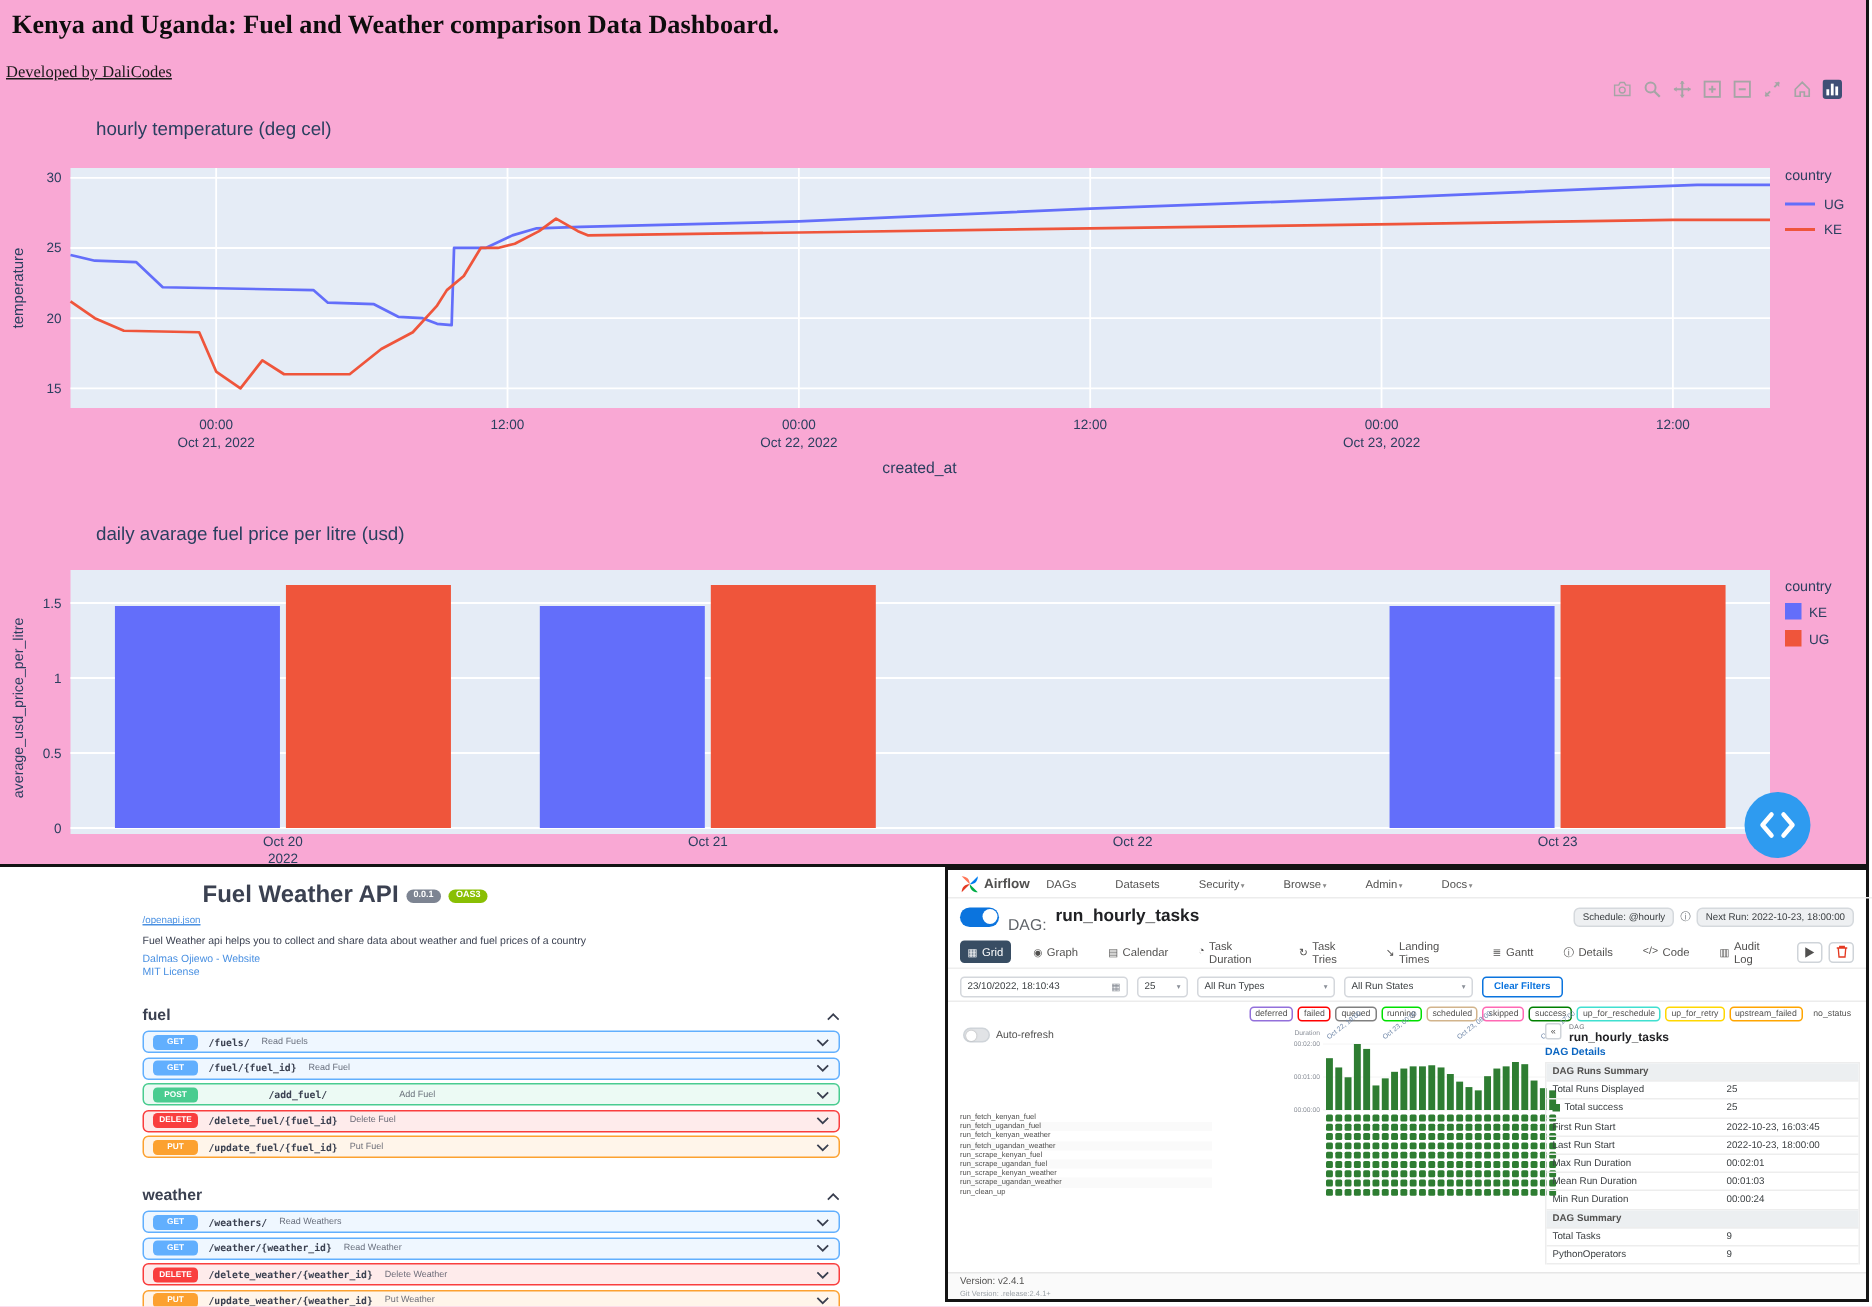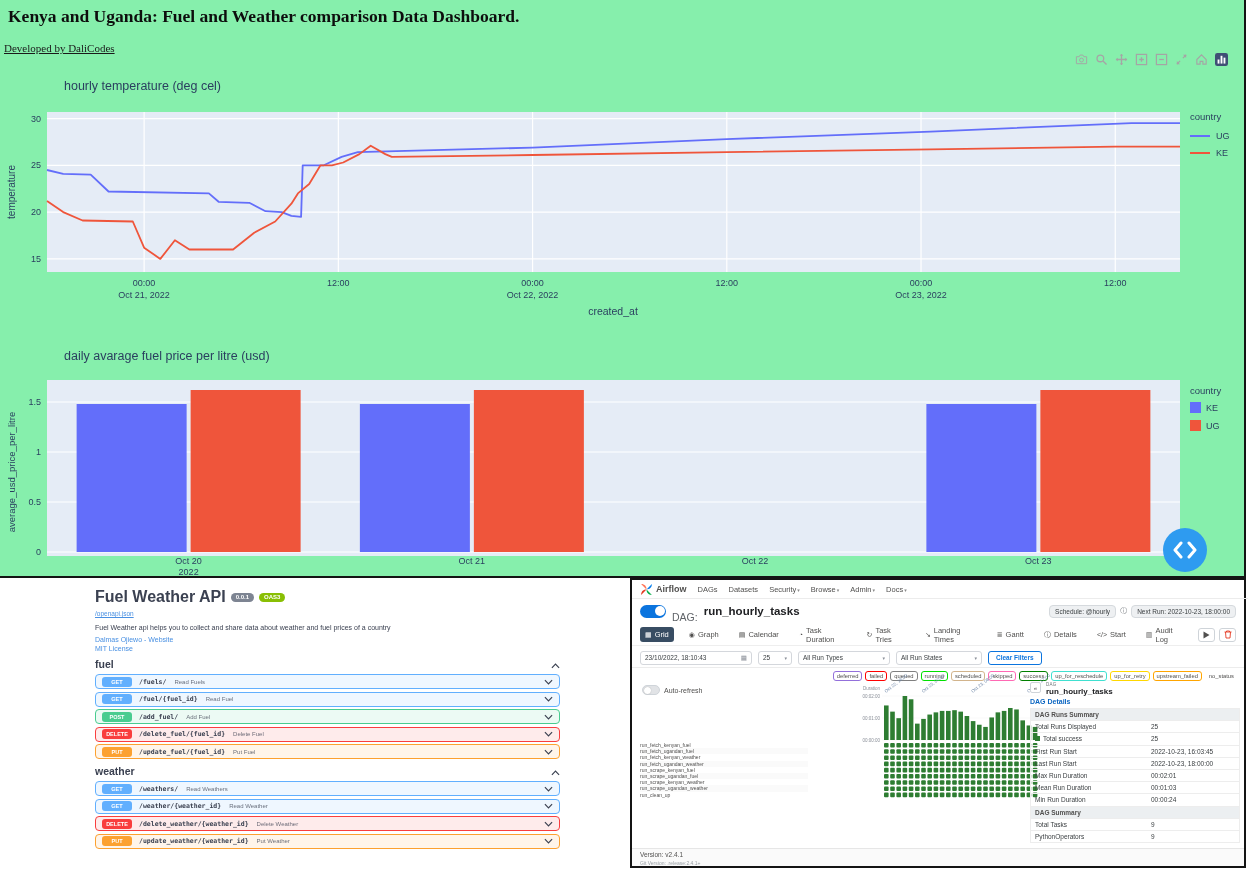--- a/index.html
+++ b/index.html
@@ -1,44 +1,44 @@
 <!DOCTYPE html>
 <html><head>
 <meta charset="utf-8">
 <style>
   * { margin:0; padding:0; box-sizing:border-box; }
   body { font-family:"Liberation Sans",sans-serif; background:#fff; }
   #page { position:relative; width:1248px; height:871px; background:#fff; overflow:hidden; }
 
   
-  #dashboard { position:absolute; left:0; top:0; width:1246px; height:578px; background:#86efac;
+  #dashboard { position:absolute; left:0; top:0; width:1246px; height:578px; background:#f9a8d4;
                border-right:2px solid #141414; border-bottom:2px solid #141414; }
   #dash-title { position:absolute; left:8px; top:6px; font:bold 17.5px "Liberation Serif",serif; color:#0d0d0d; }
   #dash-sub { position:absolute; left:4px; top:42px; font:11px "Liberation Serif",serif; color:#1a1a1a;text-decoration:underline; }
   #modebar { position:absolute; top:53px; right:16px; display:flex; gap:7px; align-items:center; color:#a5a5a5; }
   .mb-icon { width:13px; height:13px; display:inline-block; cursor:pointer; }
   .mb-icon svg { width:13px; height:13px; display:block; }
   #chart-temp { position:absolute; left:0; top:74px; }
   #chart-fuel { position:absolute; left:0; top:336px; }
   #fab { position:absolute; left:1163px; top:528px; width:44px; height:44px; border-radius:50%;
          background:#2e9bf0; border:none; display:flex; align-items:center; justify-content:center; cursor:pointer; }
 
   
   #swagger { position:absolute; left:95px; top:588px; width:465px; color:#3b4151; }
-  #sw-title-row { height:18px; display:flex; align-items:center; gap:5px; }
+  #sw-title-row { height:18px; display:flex; align-items:center; gap:5px;margin-left:40px; }
   #sw-title { font-size:16px; font-weight:bold; color:#3b4151; }
   .sw-badge { font-size:6px; font-weight:bold; color:#fff; border-radius:7px; padding:1.5px 5px; }
   #sw-version-badge { background:#7d8492; }
   #sw-oas-badge { background:#89bf04; }
   #sw-spec-link { margin-top:4px; font-size:6.5px; color:#4990e2; text-decoration:underline; cursor:pointer; width:fit-content; }
   #sw-desc { margin-top:7px; font-size:7px; color:#3b4151; }
   #sw-contact { margin-top:5px; font-size:7px; color:#4990e2; cursor:pointer; width:fit-content; }
   #sw-license { margin-top:2px; font-size:7px; color:#4990e2; cursor:pointer; width:fit-content; }
   #sw-sections { margin-top:4px; }
-  .sw-section { margin-top:5px; }
+  .sw-section { margin-top:18px; }
   .sw-head { height:14px; display:flex; align-items:center; justify-content:space-between; cursor:pointer; margin-bottom:3px; }
   .sw-name { font-size:10.5px; font-weight:bold; color:#3b4151; }
   .sw-row { height:15px; margin-bottom:2.5px; border:1px solid; border-radius:4px; display:flex; align-items:center; padding:0 6px; cursor:pointer; }
   .sw-method { min-width:30px; text-align:center; font-size:5.5px; font-weight:bold; color:#fff; border-radius:3px; padding:2px 3px; }
   .sw-path { margin-left:7px; font:bold 6.5px "DejaVu Sans Mono",monospace; color:#3b4151; }
   .sw-desc { margin-left:8px; font-size:6px; color:#3b4151; opacity:.75; }
   .sw-chev { margin-left:auto; display:flex; }
 
   
   #airflow { position:absolute; left:630px; top:578px; width:616px; height:290px; background:#fff;
@@ -276,21 +276,21 @@
           <div class="sw-row" style="border-color: rgb(97, 175, 254); background: rgba(97, 175, 254, 0.1);">
             <span class="sw-method" style="background: rgb(97, 175, 254);">GET</span>
             <span class="sw-path">/fuel/{fuel_id}</span>
             <span class="sw-desc">Read Fuel</span>
             <span class="sw-chev">
               <svg width="9" height="6" viewBox="0 0 10 6">
                 <polyline points="1,1 5,5 9,1" fill="none" stroke="#3b4151" stroke-width="1.3"></polyline>
               </svg>
             </span>
           </div>
-          <div class="sw-row" style="border-color: rgb(73, 204, 144); background: rgba(73, 204, 144, 0.1);">
+          <div class="sw-row" style="border-color: rgb(73, 204, 144); background: rgba(73, 204, 144, 0.1); gap: 40px;">
             <span class="sw-method" style="background: rgb(73, 204, 144);">POST</span>
             <span class="sw-path">/add_fuel/</span>
             <span class="sw-desc">Add Fuel</span>
             <span class="sw-chev">
               <svg width="9" height="6" viewBox="0 0 10 6">
                 <polyline points="1,1 5,5 9,1" fill="none" stroke="#3b4151" stroke-width="1.3"></polyline>
               </svg>
             </span>
           </div>
           <div class="sw-row" style="border-color: rgb(249, 62, 62); background: rgba(249, 62, 62, 0.1);">
@@ -369,21 +369,21 @@
     <div id="af-nav">
       <span id="af-brand">
         <svg width="13" height="13" viewBox="0 0 14 14">
           <path d="M7 7 L12.8 1.2 C12.8 5.2 10.2 7 7 7 Z" fill="#017cee"></path>
           <path d="M7 7 L12.8 12.8 C8.8 12.8 7 10.2 7 7 Z" fill="#00ad46"></path>
           <path d="M7 7 L1.2 12.8 C1.2 8.8 3.8 7 7 7 Z" fill="#e43921"></path>
           <path d="M7 7 L1.2 1.2 C5.2 1.2 7 3.8 7 7 Z" fill="#ff7557"></path>
         </svg>
         <span>Airflow</span>
       </span>
-      <span id="af-nav-items" style="display:flex;gap:11px;">
+      <span id="af-nav-items" style="display:flex;gap:26px;">
           <span class="nav-item">DAGs</span>
           <span class="nav-item">Datasets</span>
           <span class="nav-item">Security<span class="nav-caret">▾</span></span>
           <span class="nav-item">Browse<span class="nav-caret">▾</span></span>
           <span class="nav-item">Admin<span class="nav-caret">▾</span></span>
           <span class="nav-item">Docs<span class="nav-caret">▾</span></span>
         </span>
       <span id="af-nav-right">
         <span id="af-clock">18:40 (+03:00)</span>
         <span class="nav-caret">▾</span>
@@ -430,21 +430,21 @@
         <span class="af-tab">
           <span class="tab-ic">≣</span>
           <span>Gantt</span>
         </span>
         <span class="af-tab">
           <span class="tab-ic">ⓘ</span>
           <span>Details</span>
         </span>
         <span class="af-tab">
           <span class="tab-ic">&lt;/&gt;</span>
-          <span>Start</span>
+          <span>Code</span>
         </span>
         <span class="af-tab">
           <span class="tab-ic">▥</span>
           <span>Audit Log</span>
         </span>
         <span id="af-tab-buttons">
           <span class="af-mini-btn">
             <svg width="7" height="8" viewBox="0 0 7 8">
               <path d="M0.5 0.5 L6.5 4 L0.5 7.5 Z" fill="#51504f"></path>
             </svg>

